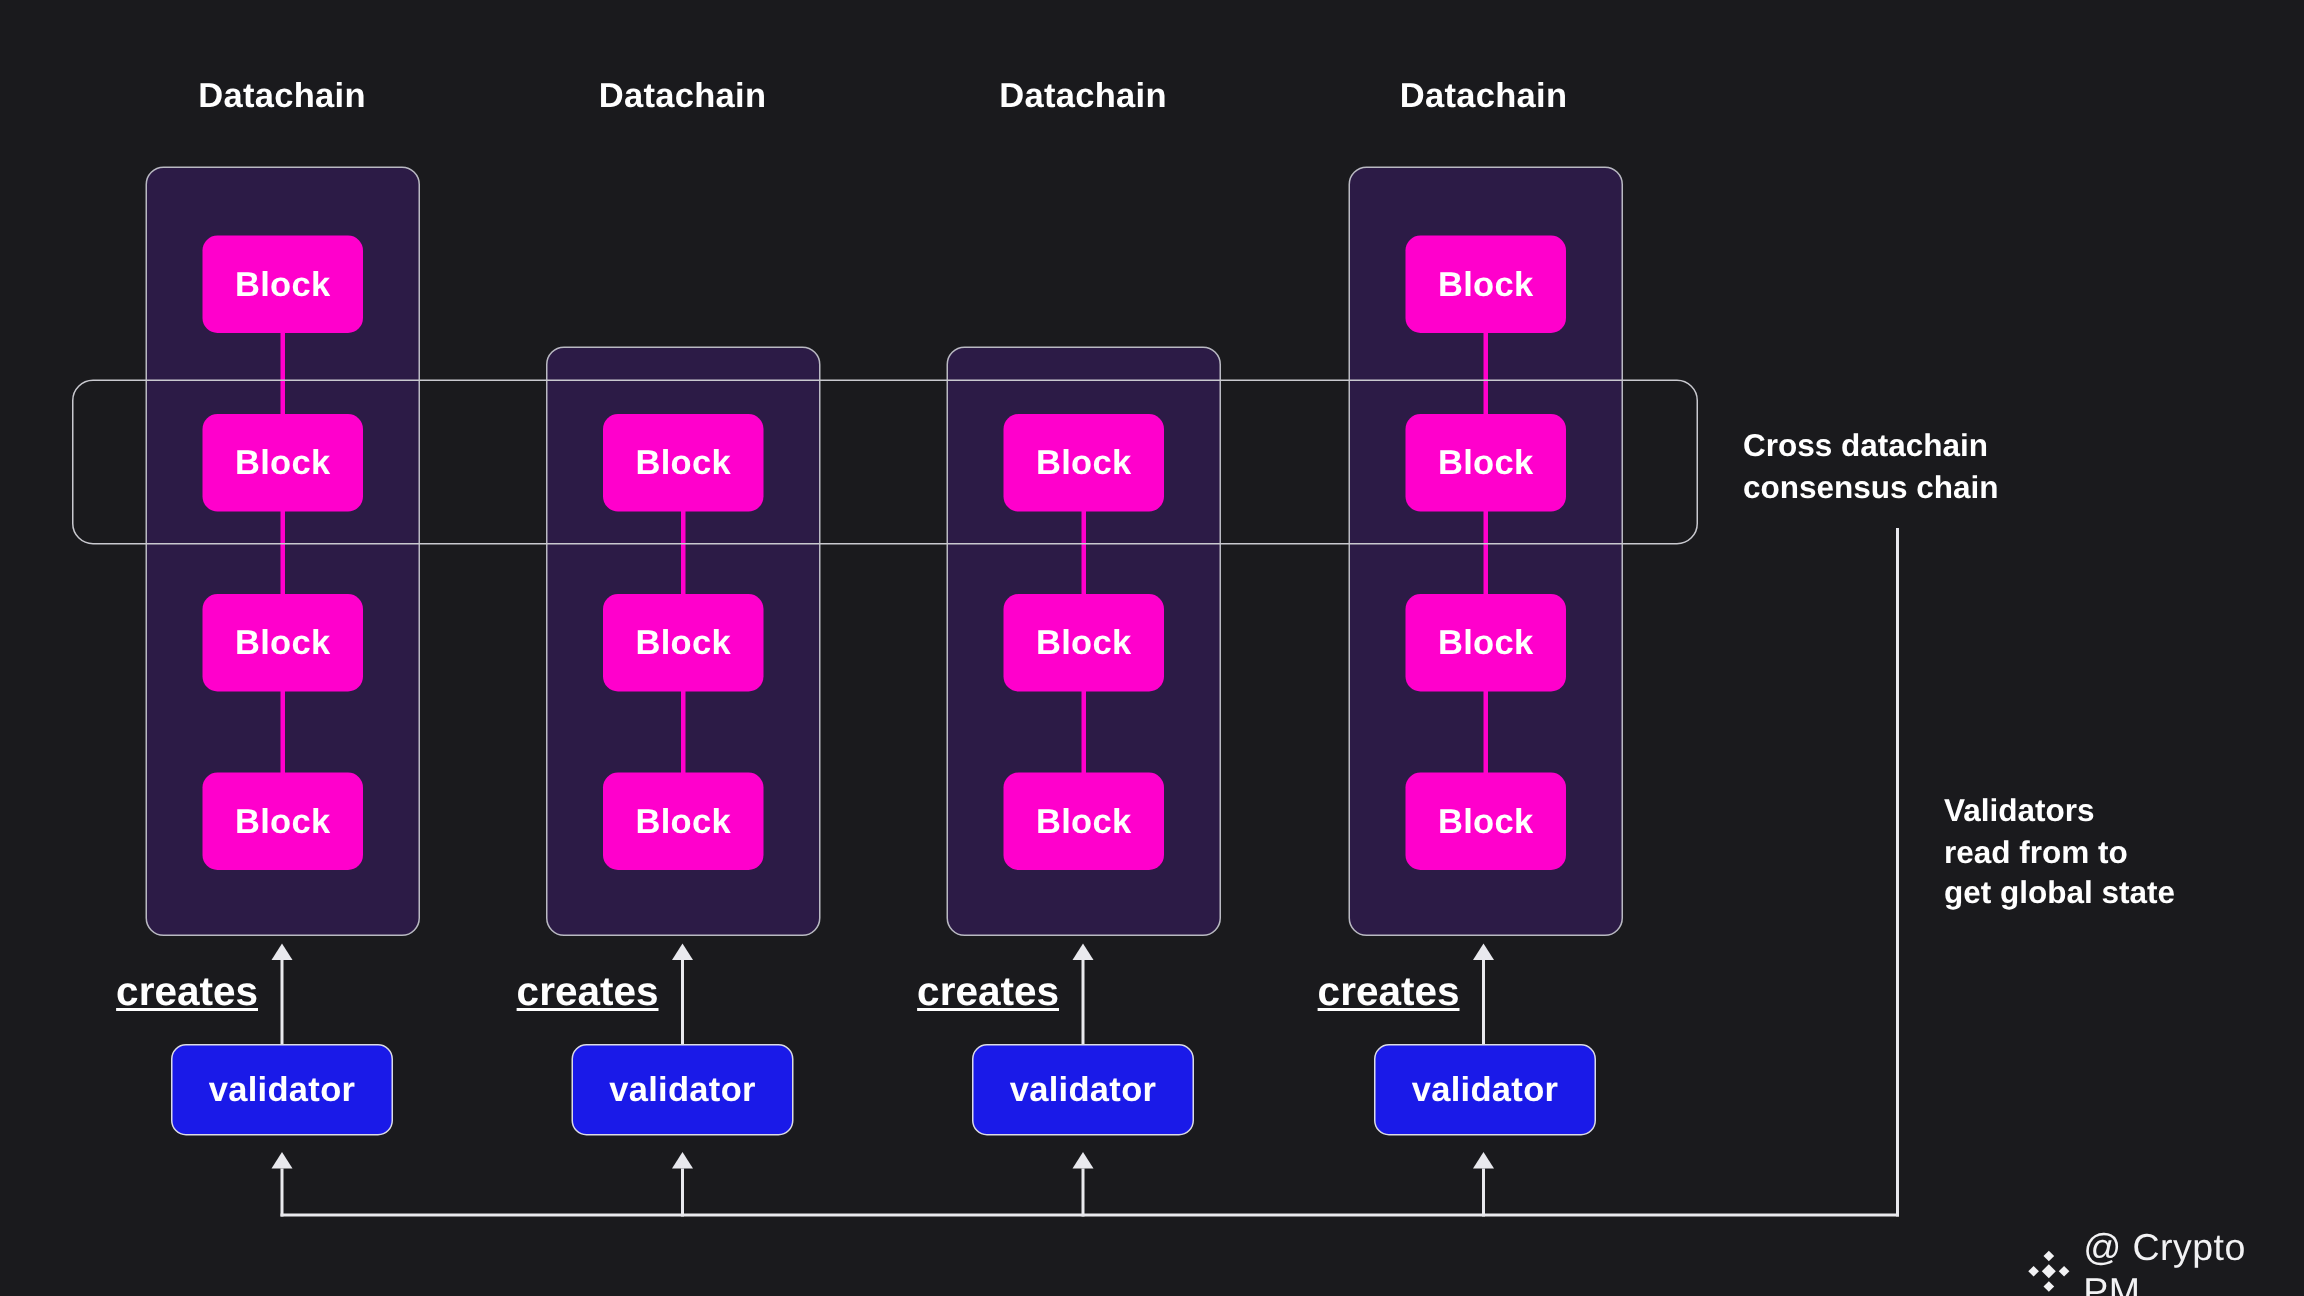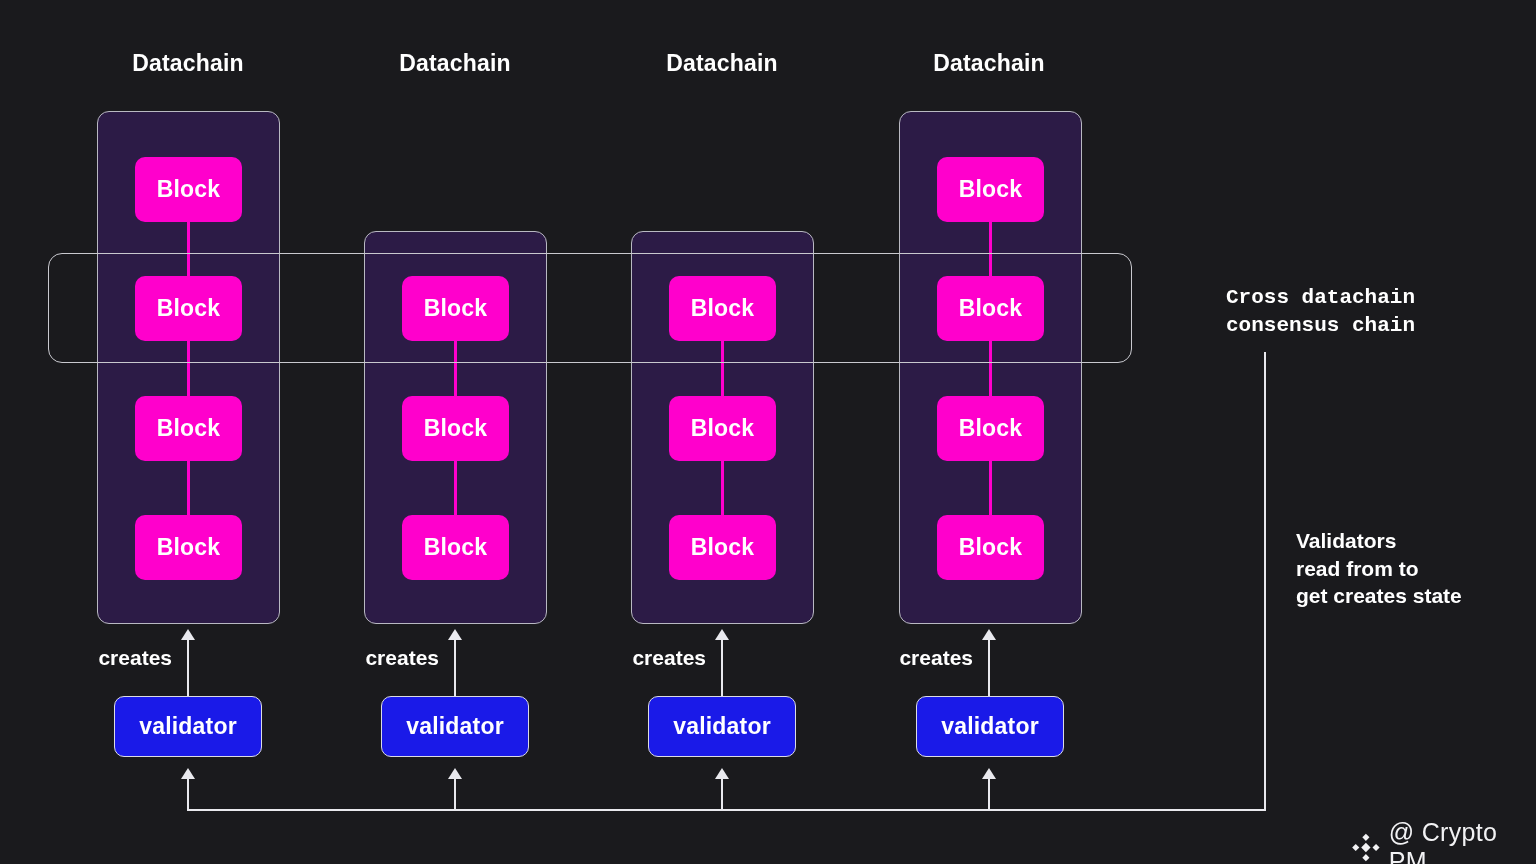--- a/index.html
+++ b/index.html
@@ -64,24 +64,25 @@
     color:#ffffff;
     font-size:21px;
     font-weight:bold;
     line-height:1.32;
     white-space:pre-line;
   }
 
   .creates-label {
     position:absolute;
     color:#ffffff;
-    font-size:21px;
+    font-size:27px;
     font-weight:bold;
     white-space:nowrap;
     transform:translateX(-100%);
+    text-decoration:underline;
   }
 
   .validator-box {
     position:absolute;
     background:#1a1ae8;
     border:1.6px solid #dcdce4;
     border-radius:10px;
     display:flex;
     align-items:center;
     justify-content:center;
@@ -159,27 +160,27 @@
   <div class="chain-panel" style="left:899px; top:111px; width:183px; height:513px;"></div>
   <div class="block-link" style="left:989px; top:215px; height:96px;"></div>
   <div class="block-link" style="left:989px; top:335px; height:96px;"></div>
   <div class="block-link" style="left:989px; top:454px; height:96px;"></div>
   <div class="block" style="left:937px; top:157px; width:107px; height:65px;">Block</div>
   <div class="block" style="left:937px; top:276px; width:107px; height:65px;">Block</div>
   <div class="block" style="left:937px; top:396px; width:107px; height:65px;">Block</div>
   <div class="block" style="left:937px; top:515px; width:107px; height:65px;">Block</div>
 
   <div class="consensus-rect" style="left:48px; top:253px; width:1084px; height:110px;"></div>
-  <div class="side-label" style="left:1226px; top:284px;font-family:Liberation Mono, monospace;">Cross datachain
+  <div class="side-label" style="left:1162px; top:284px;">Cross datachain
 consensus chain</div>
 
   <div class="vline" style="left:1264px; top:352px; height:459px;"></div>
   <div class="side-label" style="left:1296px; top:527px;">Validators
 read from to
-get creates state</div>
+get global state</div>
 
   <div class="creates-label" style="left:172px; top:646px;">creates</div>
   <div class="creates-label" style="left:439px; top:646px;">creates</div>
   <div class="creates-label" style="left:706px; top:646px;">creates</div>
   <div class="creates-label" style="left:973px; top:646px;">creates</div>
 
   <div class="vline" style="left:187px; top:640px; height:56px;"></div>
   <div class="arrow-up" style="left:188px; top:629px;"></div>
   <div class="vline" style="left:454px; top:640px; height:56px;"></div>
   <div class="arrow-up" style="left:455px; top:629px;"></div>

